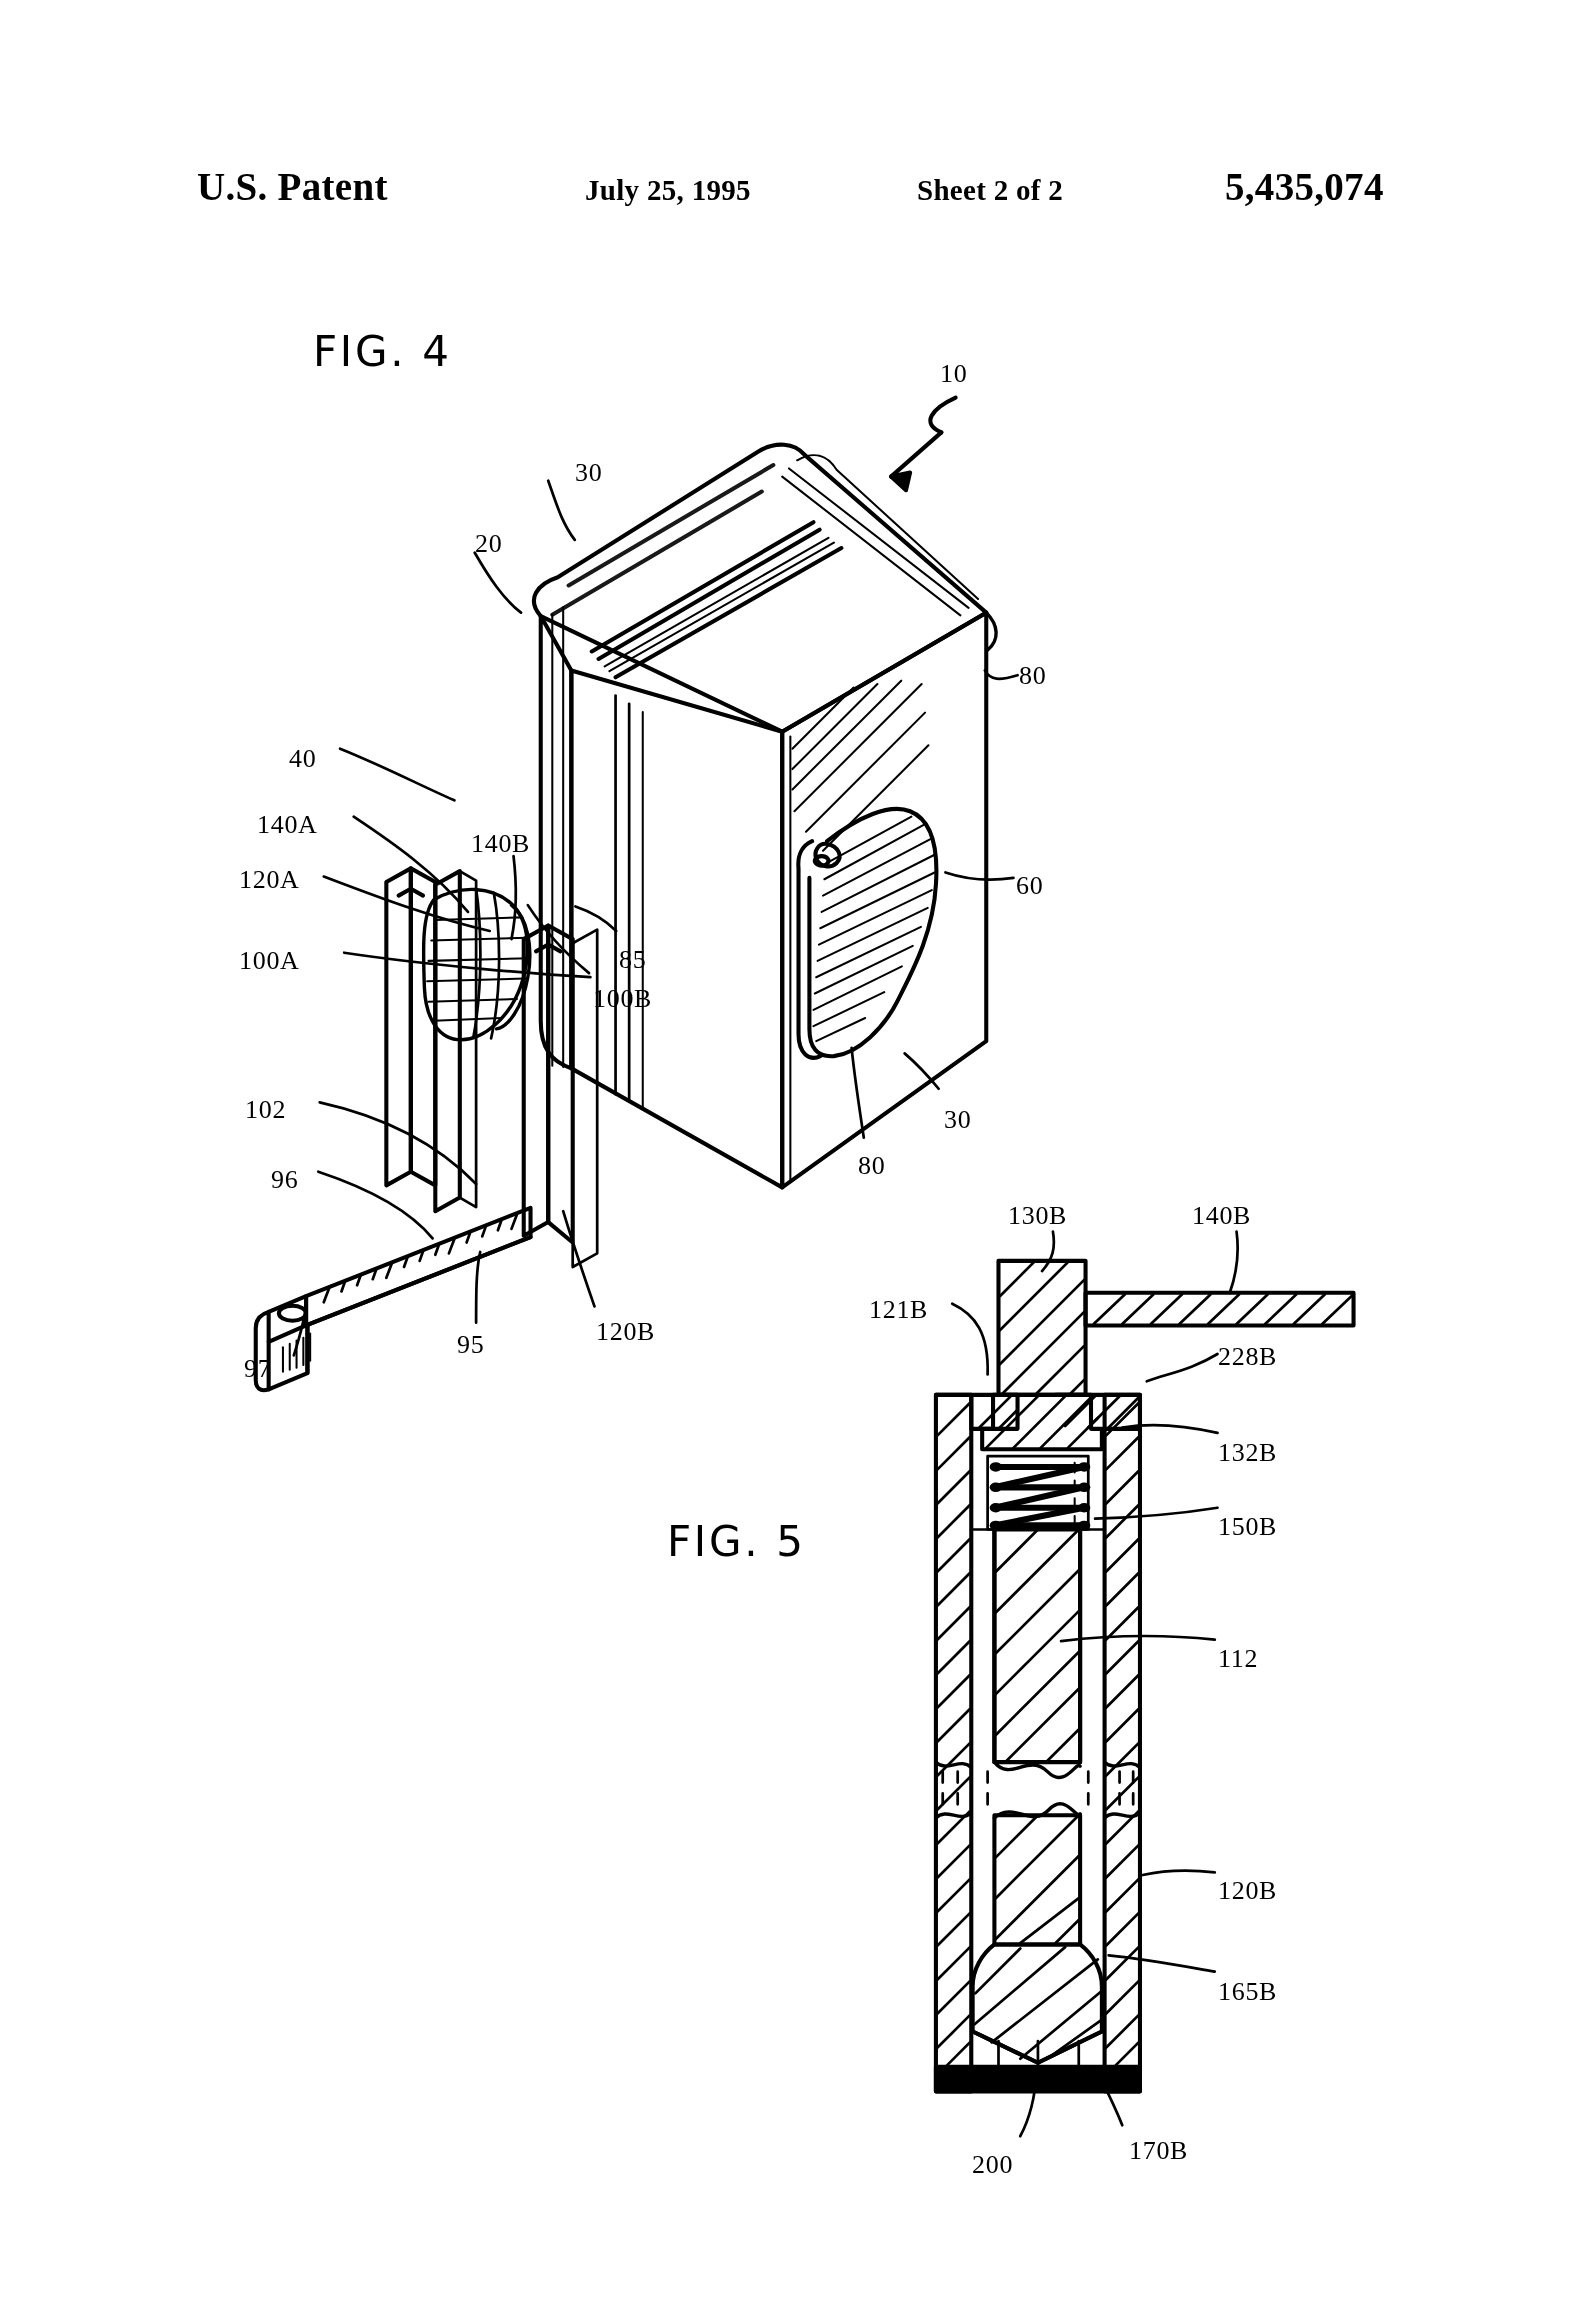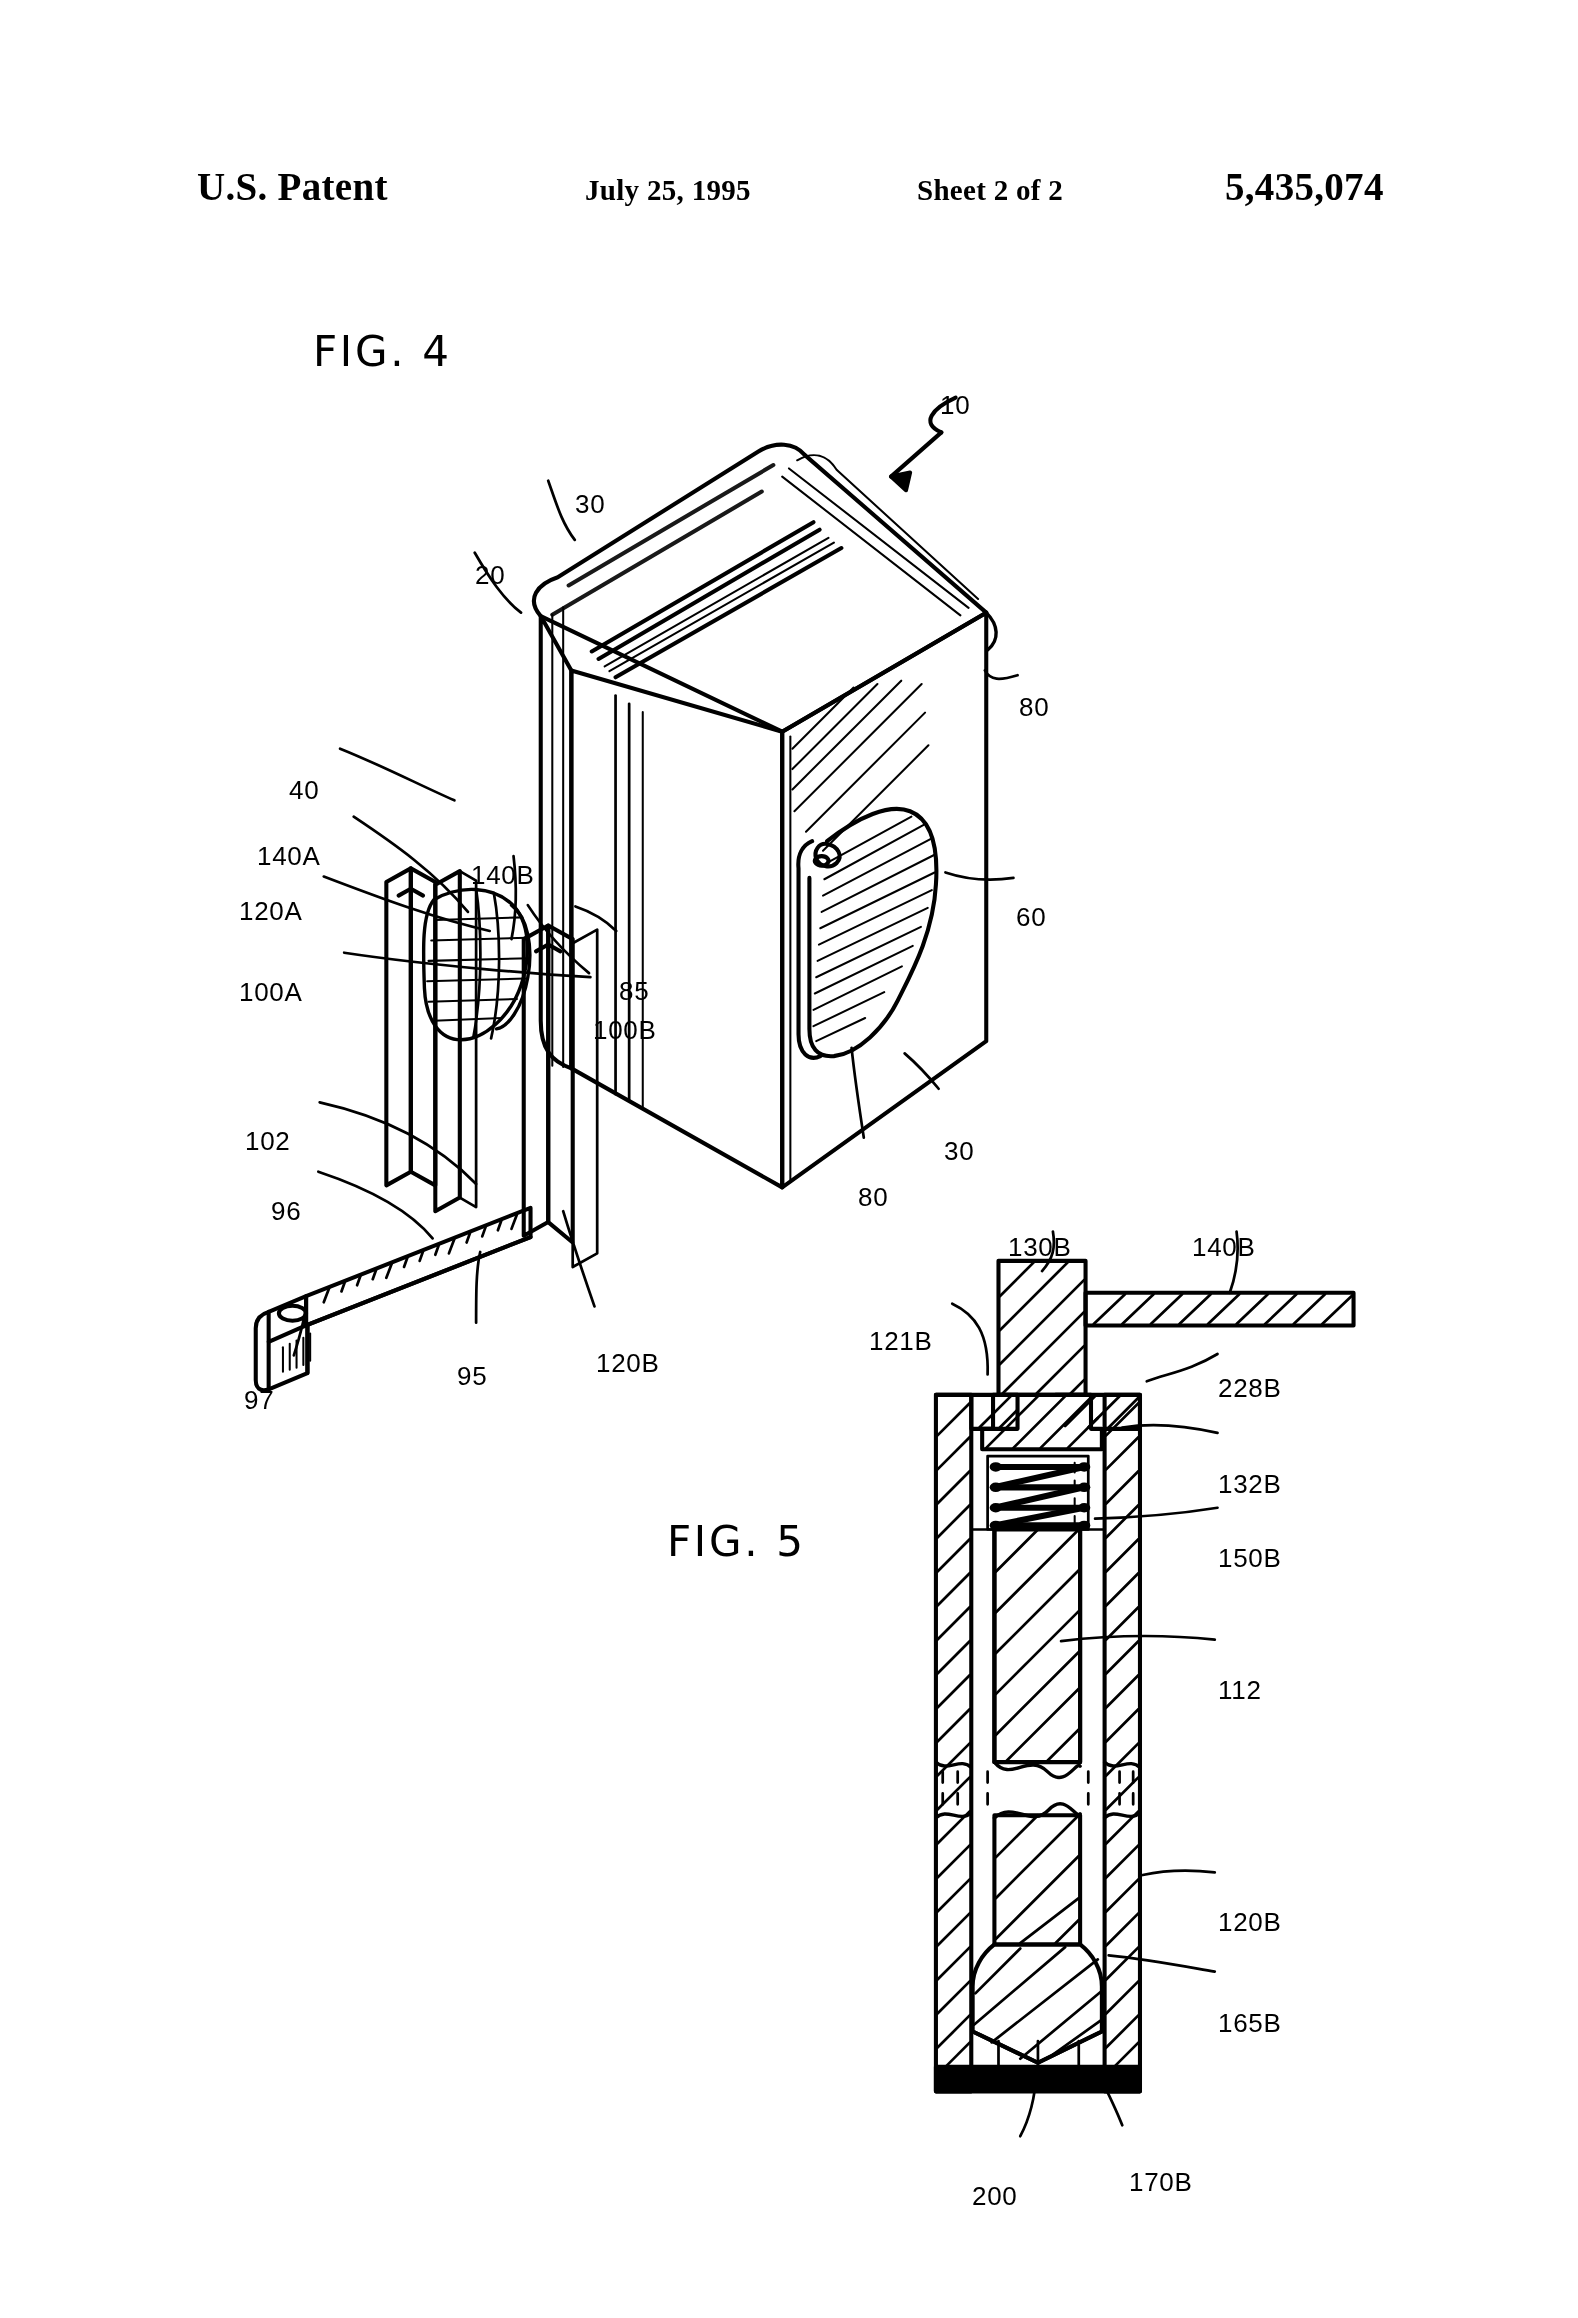--- a/index.html
+++ b/index.html
@@ -59,26 +59,25 @@
   .fig-title {
     position: absolute;
     font-family: "DejaVu Sans", sans-serif;
     font-size: 42px;
     font-weight: 400;
     letter-spacing: 2.7px;
     white-space: nowrap;
   }
   .ref {
     position: absolute;
-    font-family: Liberation Sans, sans-serif;
+    font-family: Liberation Serif, serif;
     font-size: 26px;
     font-weight: 400;
     letter-spacing: 0.7px;
     white-space: nowrap;
-    margin-top: 31px;
   }
 
   
   .draw-layer {
     position: absolute;
     left: 0;
     top: 0;
     width: 1578px;
     height: 2319px;
     pointer-events: none;

